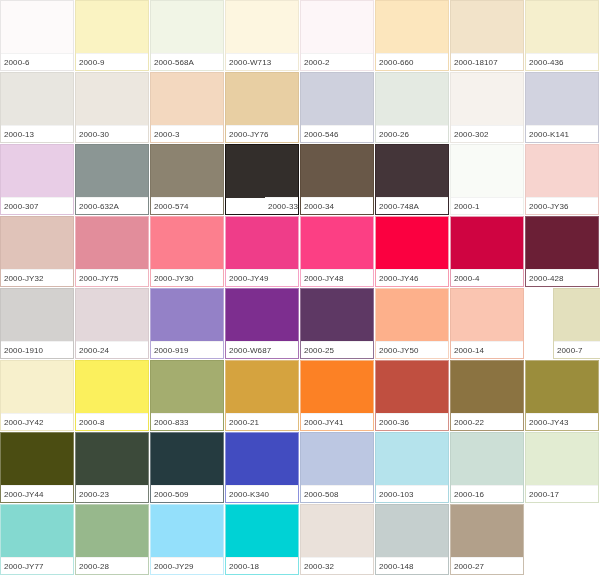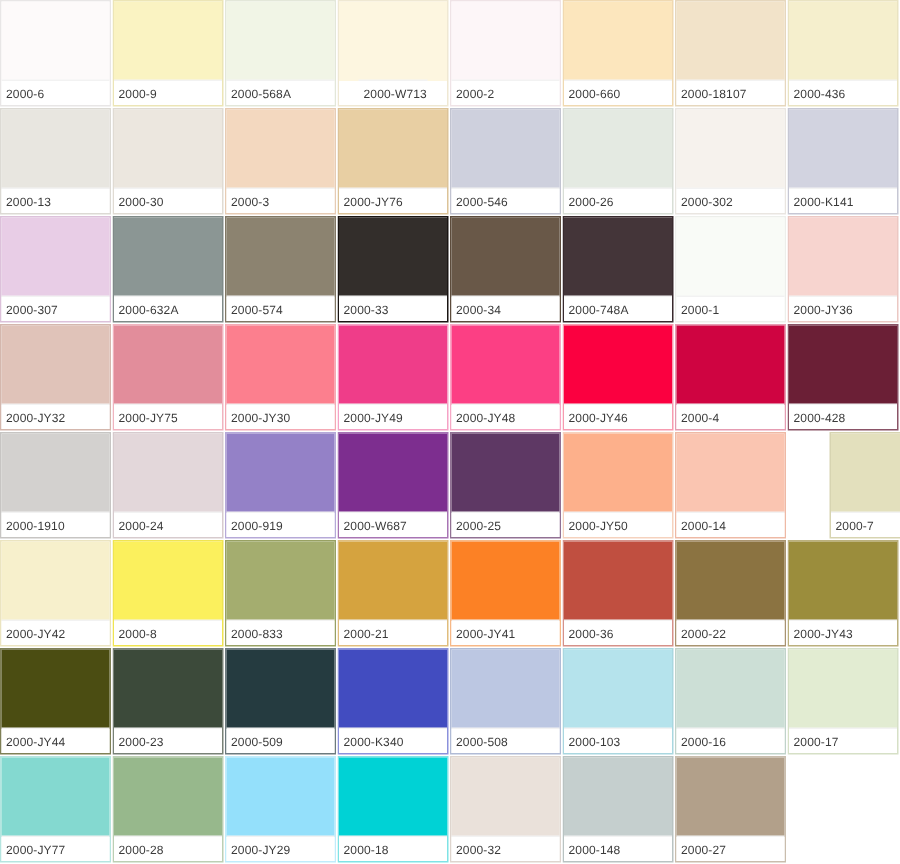--- a/index.html
+++ b/index.html
@@ -74,21 +74,21 @@
         <div class="swatch-label">2000-9</div>
       </div>
     </div>
     <div class="swatch-cell">
       <div class="swatch-inner tinted" style="border-color: rgb(227, 231, 217);">
         <div class="swatch-color" style="background: rgb(241, 245, 230);"></div>
         <div class="swatch-label">2000-568A</div>
       </div>
     </div>
     <div class="swatch-cell">
-      <div class="swatch-inner tinted" style="border-color: rgb(239, 232, 211); align-items: center;">
+      <div class="swatch-inner tinted" style="border-color: rgb(239, 232, 211);">
         <div class="swatch-color" style="background: rgb(253, 246, 224);"></div>
         <div class="swatch-label">2000-W713</div>
       </div>
     </div>
     <div class="swatch-cell">
       <div class="swatch-inner tinted" style="border-color: rgb(239, 227, 230);">
         <div class="swatch-color" style="background: rgb(253, 246, 248);"></div>
         <div class="swatch-label">2000-2</div>
       </div>
     </div>
@@ -170,21 +170,21 @@
         <div class="swatch-label">2000-632A</div>
       </div>
     </div>
     <div class="swatch-cell">
       <div class="swatch-inner tinted" style="border-color: rgb(128, 119, 100);">
         <div class="swatch-color" style="background: rgb(140, 131, 112);"></div>
         <div class="swatch-label">2000-574</div>
       </div>
     </div>
     <div class="swatch-cell">
-      <div class="swatch-inner tinted" style="border-color: rgb(26, 21, 19);">
+      <div class="swatch-inner tinted" style="border-color: rgb(26, 21, 19); align-items: flex-end;">
         <div class="swatch-color" style="background: rgb(51, 46, 43);"></div>
         <div class="swatch-label">2000-33</div>
       </div>
     </div>
     <div class="swatch-cell">
       <div class="swatch-inner tinted" style="border-color: rgb(93, 76, 60);">
         <div class="swatch-color" style="background: rgb(105, 88, 72);"></div>
         <div class="swatch-label">2000-34</div>
       </div>
     </div>

